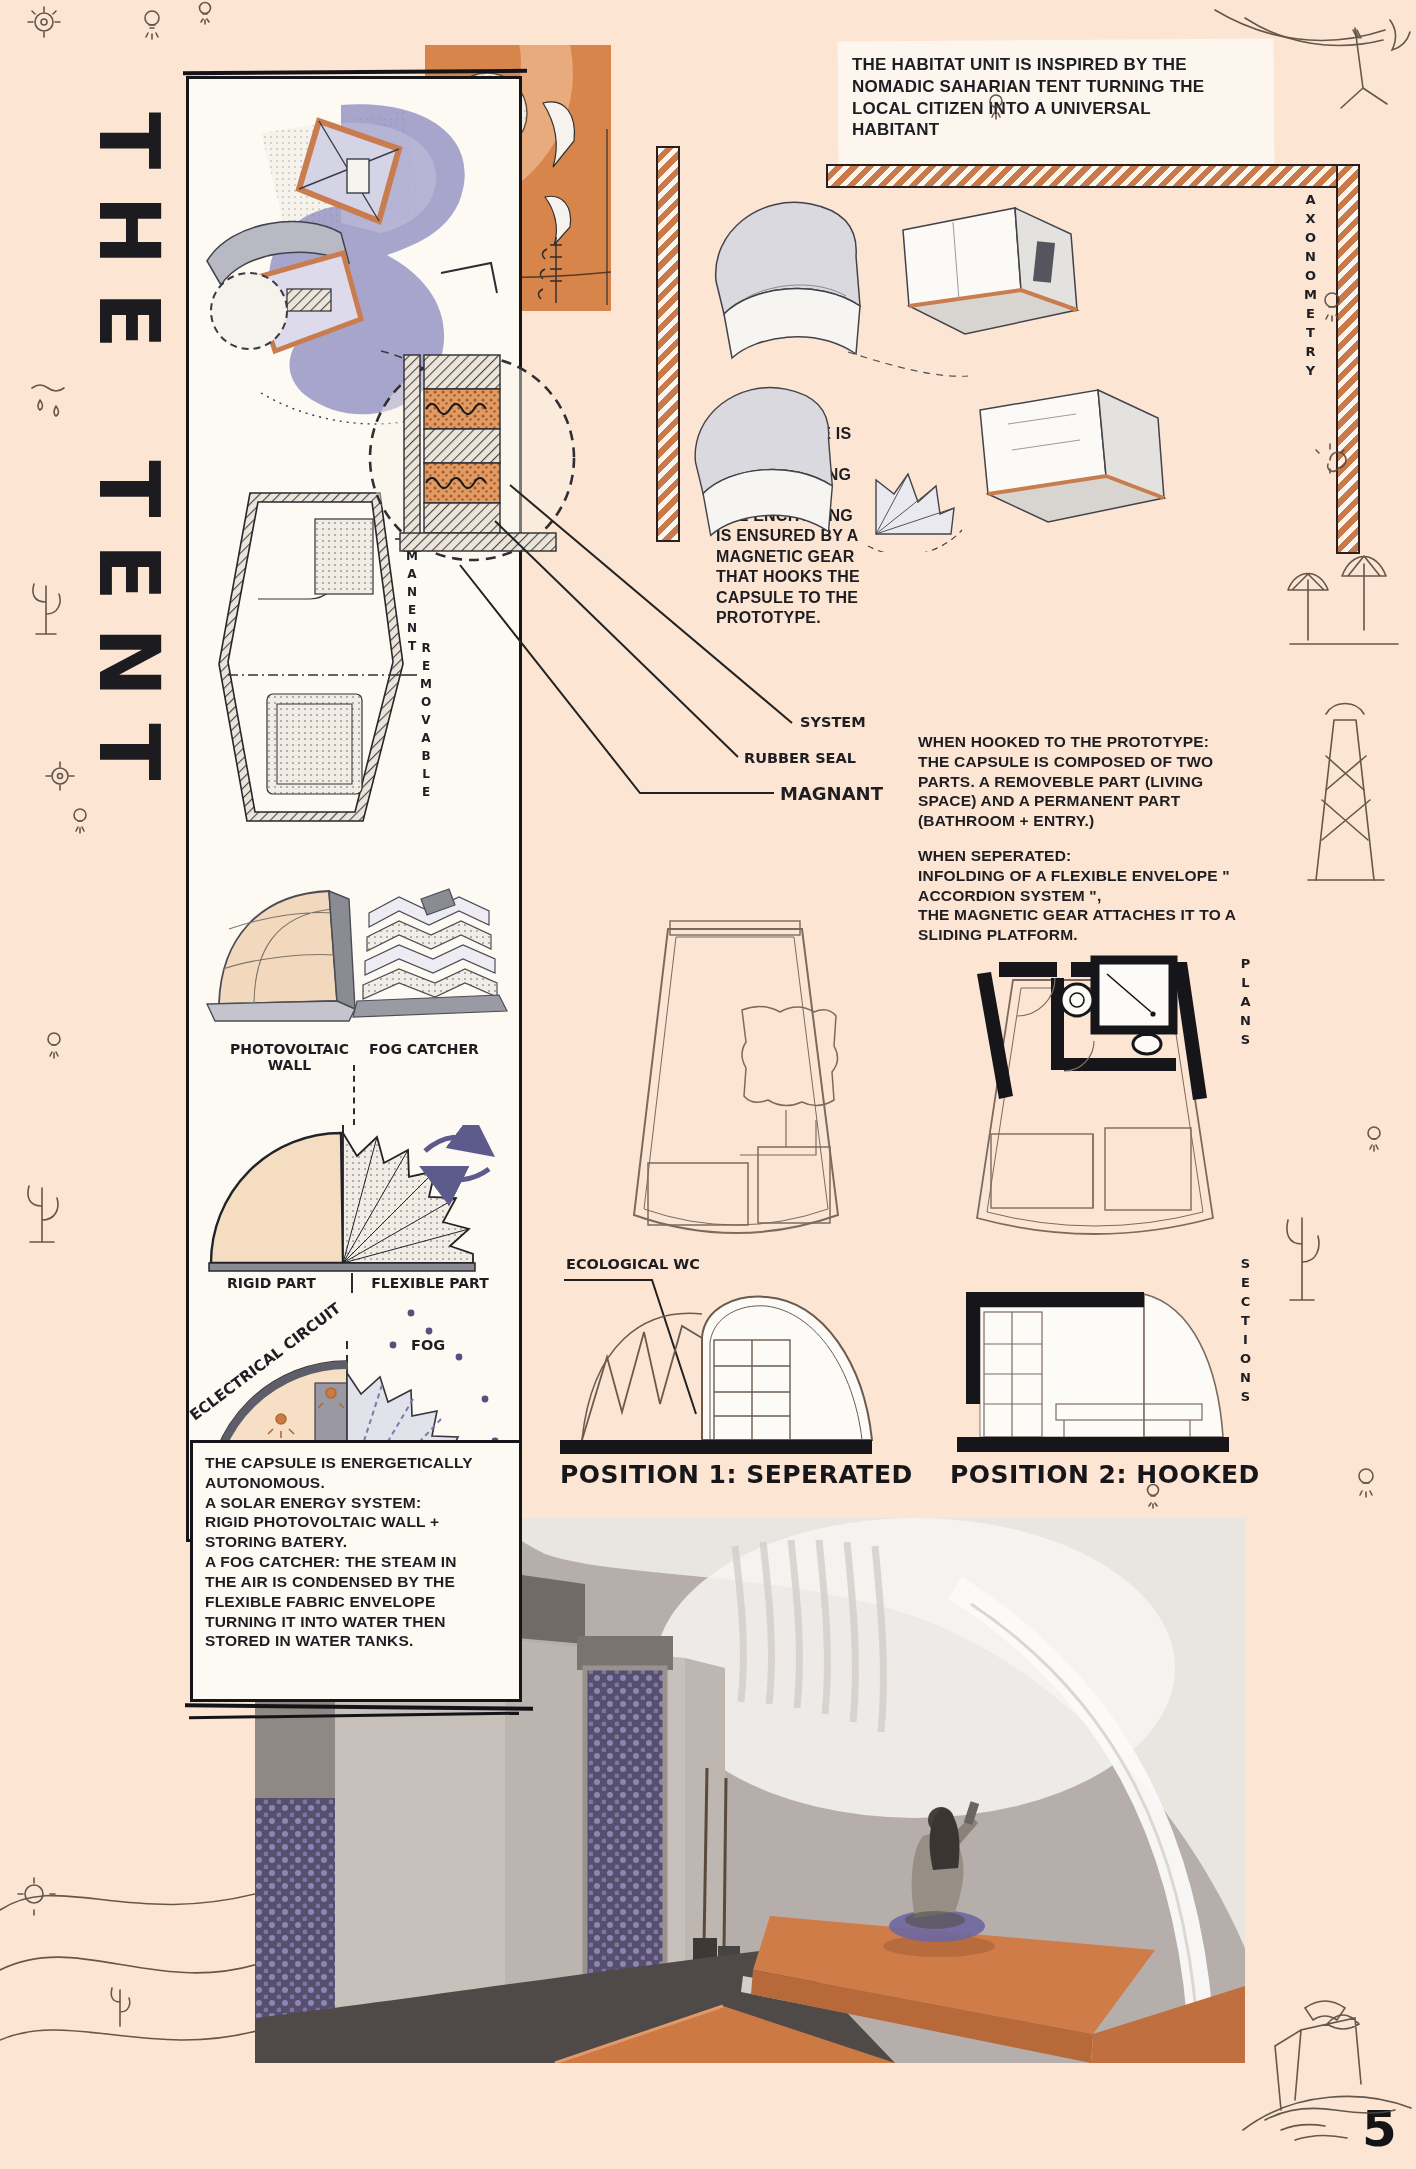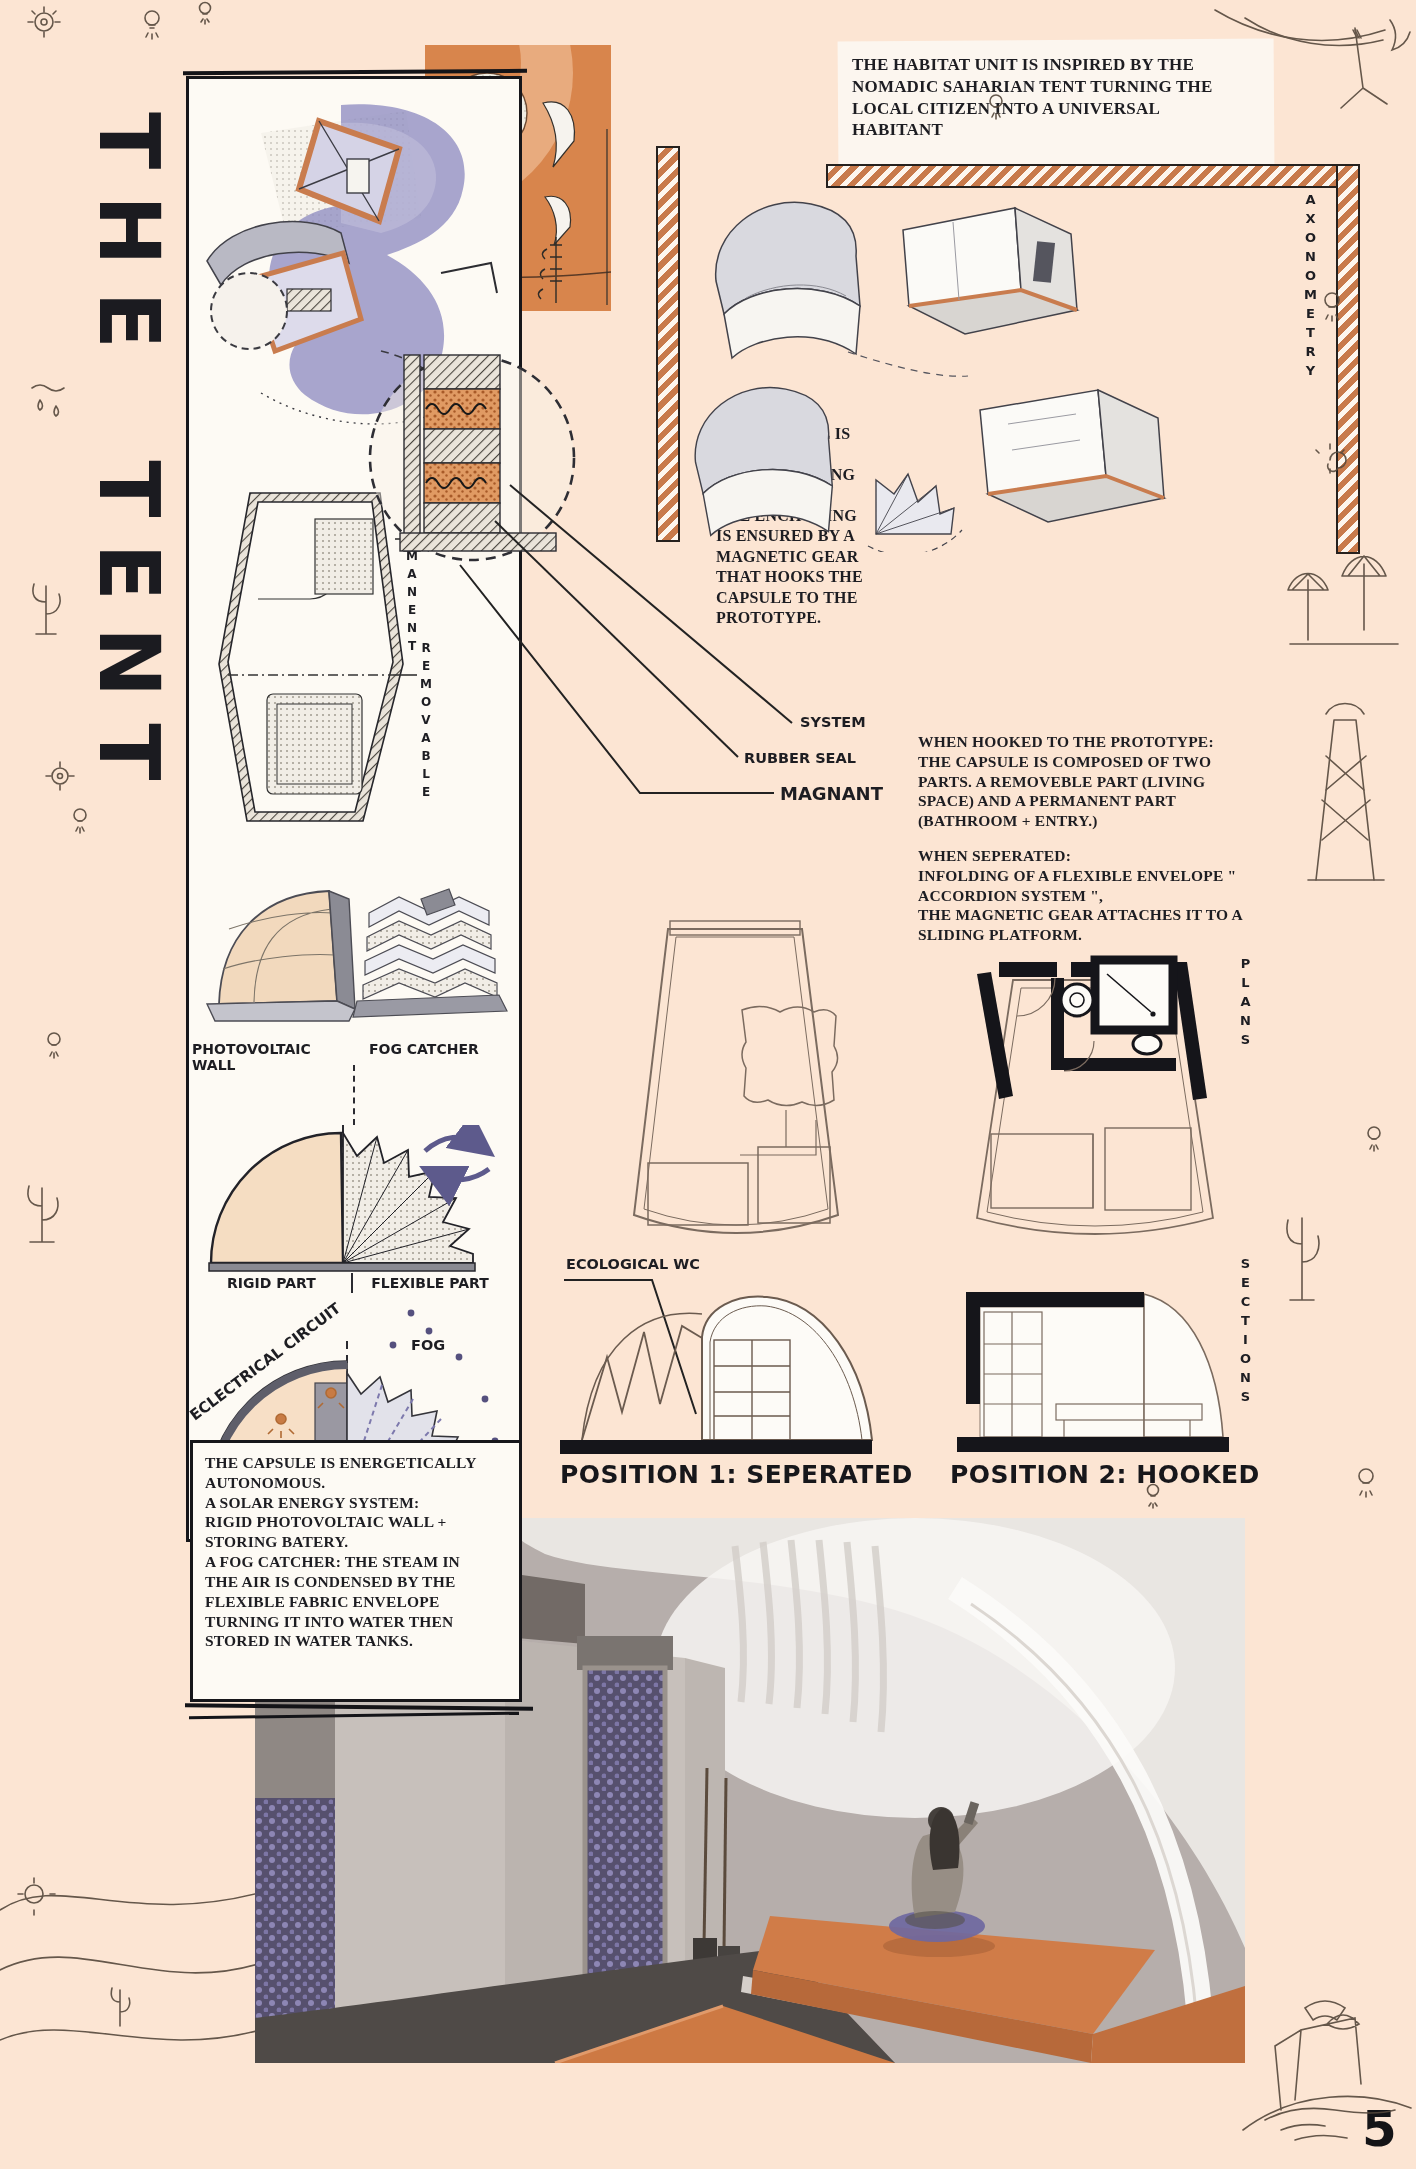--- a/index.html
+++ b/index.html
@@ -1,19 +1,19 @@
 <!DOCTYPE html>
 <html><head>
 <meta charset="utf-8">
 <style>
   html,body{margin:0;padding:0;background:#efe0d2;}
   #poster{position:relative;width:1416px;height:2169px;margin:0 auto;background:#fce5d3;overflow:hidden;
           font-family:"Liberation Sans",sans-serif;color:#1d1d22;}
   .abs{position:absolute;}
-  .txt{position:absolute;font-family:Liberation Serif, serif;font-weight:700;
+  .txt{position:absolute;font-family:Liberation Sans, sans-serif;font-weight:700;
        color:#1d1d22;white-space:pre-line;line-height:1.28;letter-spacing:.2px;}
   .lbl{position:absolute;font-family:"DejaVu Sans","Liberation Sans",sans-serif;font-weight:700;
        color:#1d1d22;font-size:14px;white-space:pre-line;line-height:1.15;}
   .vtext{position:absolute;writing-mode:vertical-rl;text-orientation:upright;font-family:"DejaVu Sans",sans-serif;
        font-weight:700;color:#1d1d22;letter-spacing:4px;font-size:13px;}
   .vtitle{position:absolute;left:178px;top:112px;width:680px;height:100px;transform:rotate(90deg);
        transform-origin:0 0;font-size:84px;font-weight:800;letter-spacing:26px;word-spacing:30px;
        color:#1b1b20;font-family:"DejaVu Sans",sans-serif;white-space:nowrap;}
   .panel{position:absolute;background:#fdfaf4;border:3px solid #16161a;}
   .stripe{position:absolute;background:repeating-linear-gradient(135deg,#fdf6ee 0 5px,#c87a4b 5px 11px);
@@ -107,21 +107,21 @@
       <path d="M8,135 L138,132 L156,140 L150,152 L16,152 Z" fill="#c4c4cc" stroke="#4c4c54" stroke-width="1.4"></path>
       <g stroke="#4c4c54" stroke-width="1.2">
         <path d="M170,44 L200,28 L230,42 L260,28 L290,42 L290,56 L260,42 L230,56 L200,42 L170,58 Z" fill="#ececf2"></path>
         <path d="M168,68 L200,52 L232,66 L262,52 L292,66 L292,80 L262,66 L232,80 L200,66 L168,82 Z" fill="url(#dotsFine)"></path>
         <path d="M166,92 L200,76 L234,90 L264,76 L296,90 L296,104 L264,90 L234,104 L200,90 L166,106 Z" fill="#ececf2"></path>
         <path d="M164,116 L200,100 L236,114 L266,100 L298,114 L298,128 L266,114 L236,128 L200,114 L164,130 Z" fill="url(#dotsFine)"></path>
         <path d="M222,30 L250,20 L256,36 L228,46 Z" fill="#8b8b94"></path>
         <path d="M158,132 L300,126 L308,142 L154,148 Z" fill="#9a9aa4"></path>
       </g>
     </svg>
-    <div class="lbl" style="left:3px;top:962px;width:165px;text-align:left">PHOTOVOLTAIC WALL</div>
+    <div class="lbl" style="left:18px;top:962px;width:165px;text-align:center">PHOTOVOLTAIC WALL</div>
     <div class="lbl" style="left:180px;top:962px;width:120px;text-align:left">FOG CATCHER</div>
     <div class="abs" style="left:164px;top:986px;height:60px;border-left:2.5px dashed #2a2a30"></div>
 
     <svg class="abs" style="left:12px;top:1046px" width="300" height="150" viewBox="0 0 300 150">
       <line x1="142" y1="0" x2="142" y2="138" stroke="#2a2a30" stroke-width="2" stroke-dasharray="8 6"></line>
       <path d="M10,138 A130 130 0 0 1 140,8 L142,138 Z" fill="#f5ddc2" stroke="#222228" stroke-width="2.4"></path>
       <path d="M142,138 L142,8 L156,31 L176,12 L183,38 L207,25 L208,52 L234,46 L228,72 L255,73 L242,97 L268,104 L249,121 L272,129 L272,138 Z" fill="url(#dotsFine)" stroke="#222228" stroke-width="1.8"></path>
       <g stroke="#222228" stroke-width="1">
         <line x1="142" y1="138" x2="176" y2="12"></line>
           <line x1="142" y1="138" x2="207" y2="25"></line>

